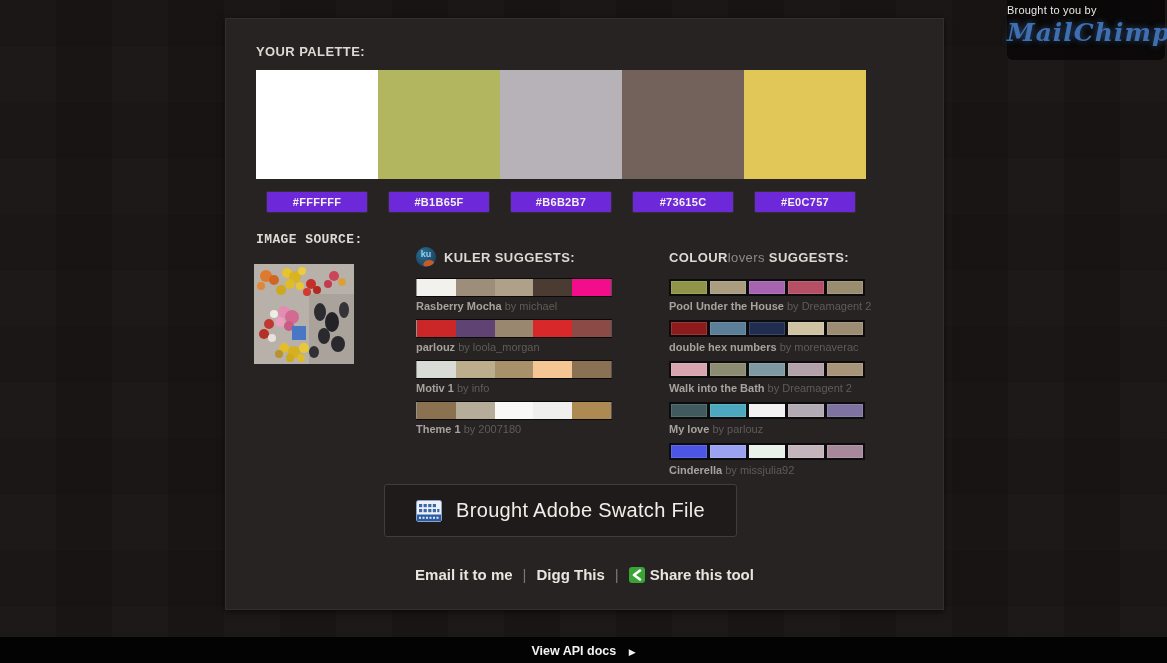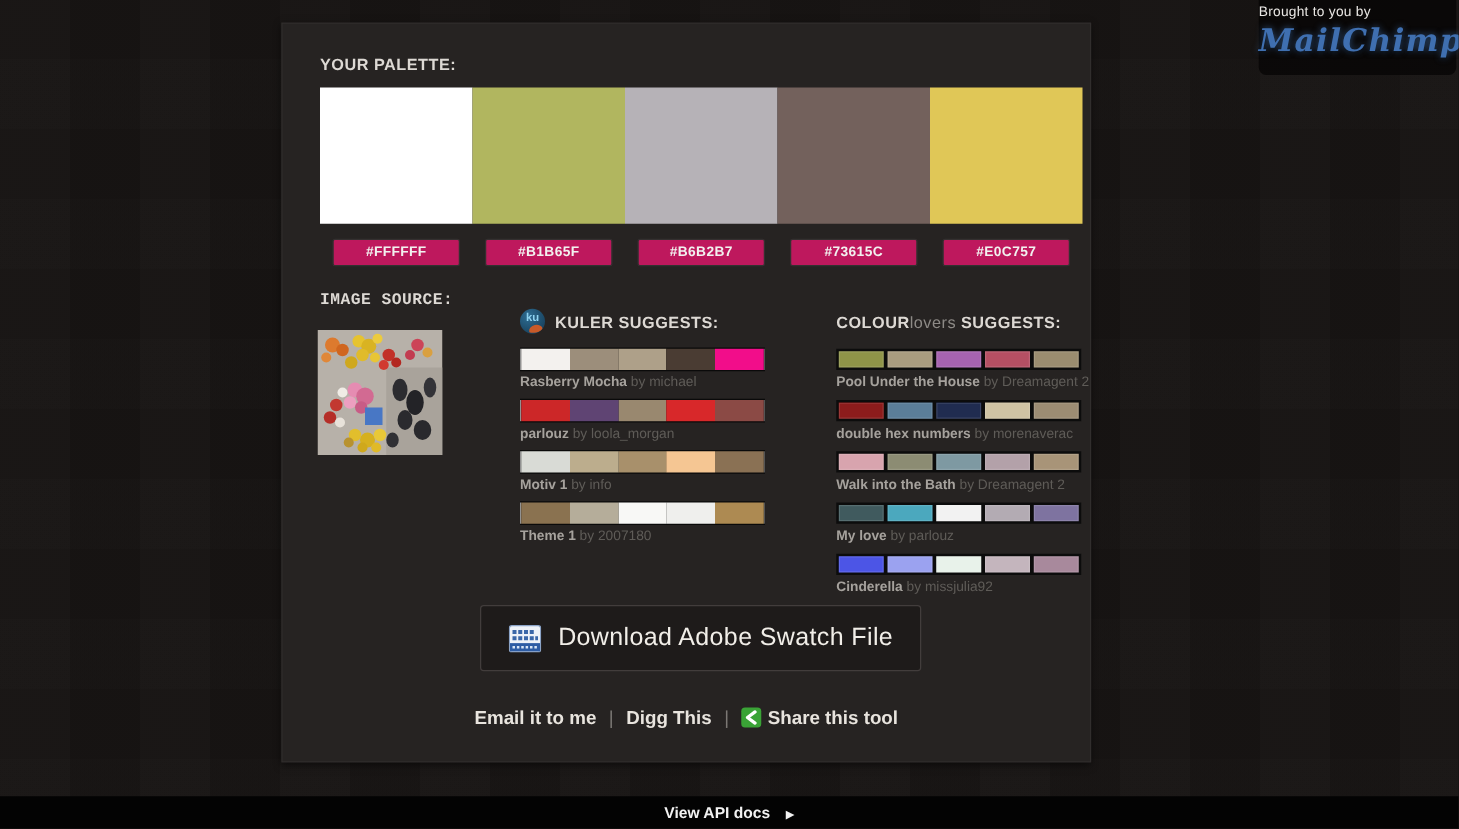--- a/index.html
+++ b/index.html
@@ -19,36 +19,36 @@
   }
   .mc-brought { margin-top:4px; font-size:11px; color:#e9e7e4; letter-spacing:.2px; }
   .mc-logo {
     margin-top:2px; font-family:"DejaVu Serif", serif; font-style:italic; font-weight:bold;
     font-size:25px; color:#3f6fb0; text-shadow:0 0 6px rgba(80,140,215,.55), 0 1px 2px rgba(0,0,0,.8);
     letter-spacing:1px;
   }
 
   
   .panel {
-    position:absolute; left:225px; top:18px; width:648px; height:592px;
+    position:absolute; left:225px; top:18px; width:719px; height:592px;
     background:#262322; border:1px solid rgba(255,255,255,0.05); box-sizing:border-box;
     box-shadow:0 2px 6px rgba(0,0,0,0.55);
   }
   .section-title {
     position:absolute; font-size:13px; font-weight:bold; color:#ddd9d4; letter-spacing:.4px;
   }
 
   
   .swatch-bar { position:absolute; left:30px; top:51px; width:610px; height:109px; display:flex; }
   .swatch-bar .swatch { flex:1; height:100%; }
   .hex-row { position:absolute; left:30px; top:172px; width:610px; display:flex; }
   .hex-cell { flex:1; display:flex; justify-content:center; }
   .hex-box {
     width:100px; height:20px; line-height:20px; text-align:center;
-    background:#be185d; border:1px solid #343030; border-radius:2px;
+    background:#6d28d9; border:1px solid #343030; border-radius:2px;
     font-size:11px; font-weight:bold; color:#f2f1ef; letter-spacing:.3px;
   }
 
   
   .thumb { position:absolute; left:28px; top:245px; width:100px; height:100px; display:block; }
 
   
   .sg-col { position:absolute; top:211px; width:212px; }
   .kuler-col { left:190px; }
   .cl-col { left:443px; }
@@ -319,21 +319,21 @@
         <rect x="1" y="14.5" width="24" height="6.5" fill="#2d5ca4"></rect>
         <g fill="#d8e5f6">
           <rect x="3" y="16.8" width="2" height="2"></rect>
             <rect x="6.5" y="16.8" width="2" height="2"></rect>
           <rect x="10" y="16.8" width="2" height="2"></rect>
             <rect x="13.5" y="16.8" width="2" height="2"></rect>
           <rect x="17" y="16.8" width="2" height="2"></rect>
             <rect x="20.5" y="16.8" width="2" height="2"></rect>
         </g>
       </svg>
-      <span class="dl-text">Download Adobe Swatch File</span>
+      <span class="dl-text">Brought Adobe Swatch File</span>
     </div>
 
     <div class="share-row">
       <span class="lnk">Email it to me</span><span class="sep">|</span><span class="lnk">Digg This</span><span class="sep">|</span><span class="share-icon"><svg width="12" height="12" viewBox="0 0 12 12">
             <polyline points="9,1.5 3,6 9,10.5" fill="none" stroke="#ffffff" stroke-width="2.6" stroke-linecap="round" stroke-linejoin="round"></polyline>
           </svg></span><span class="lnk">Share this tool</span>
     </div>
 
   </div>
 

